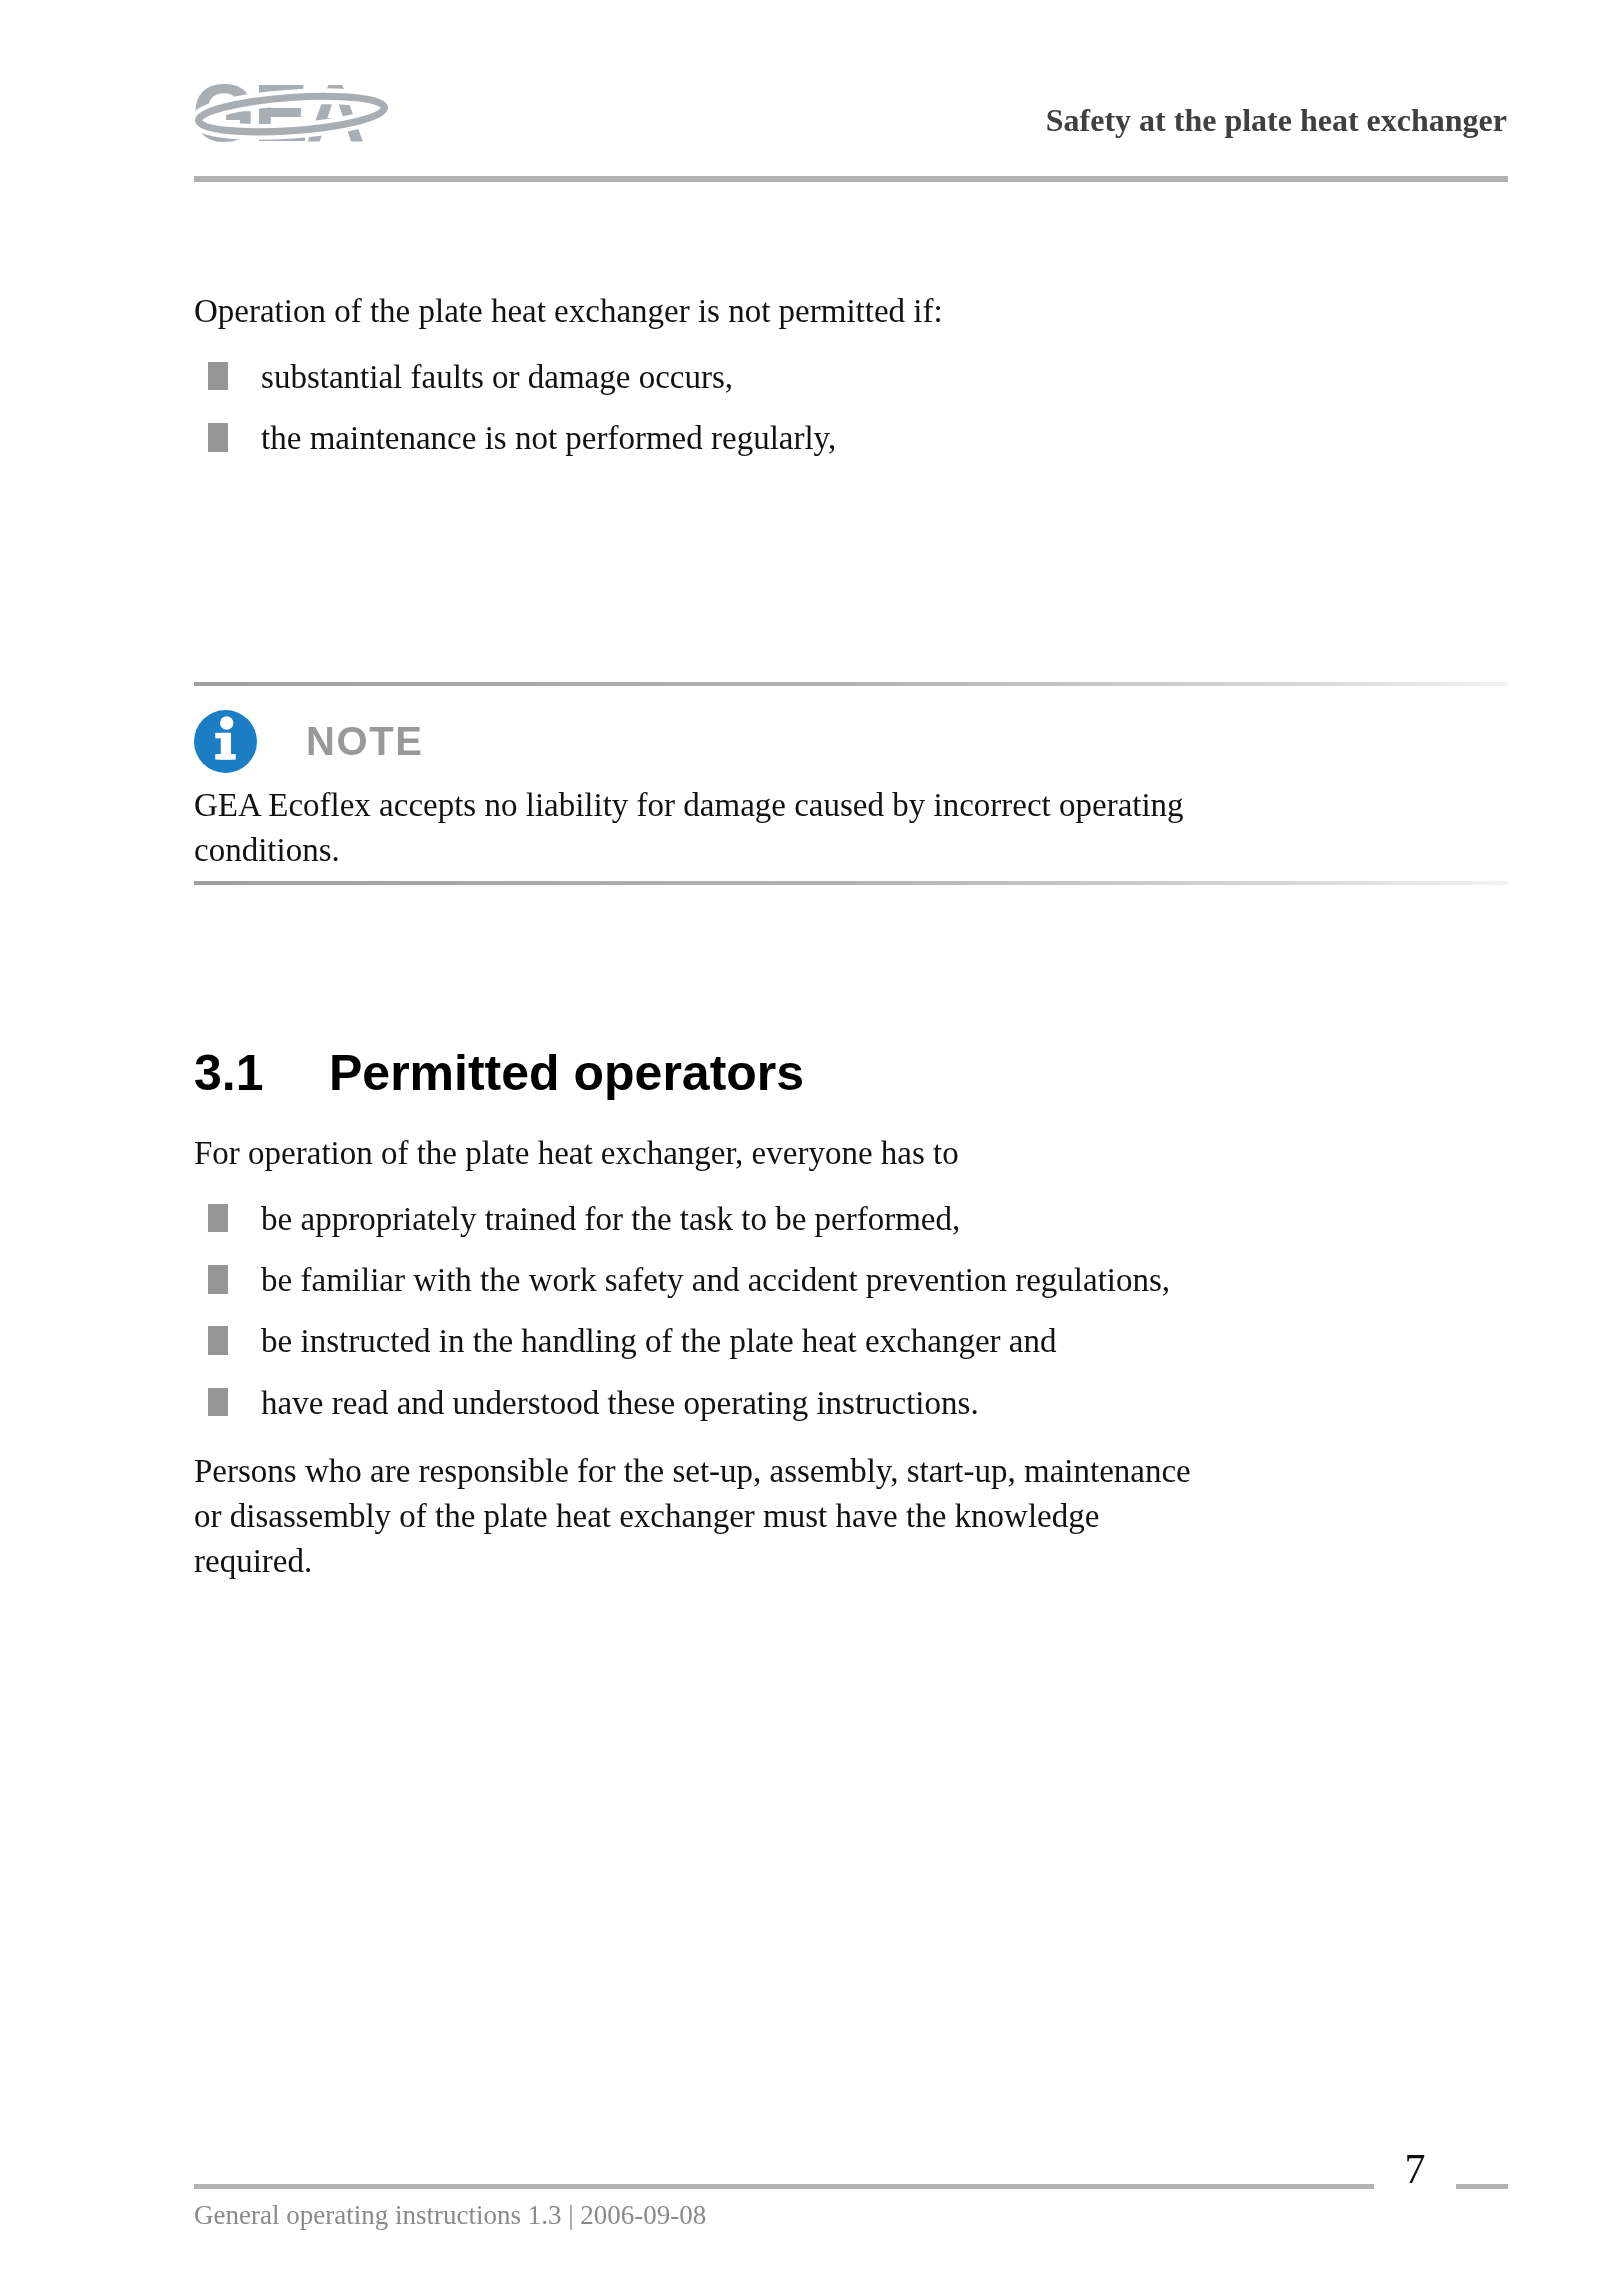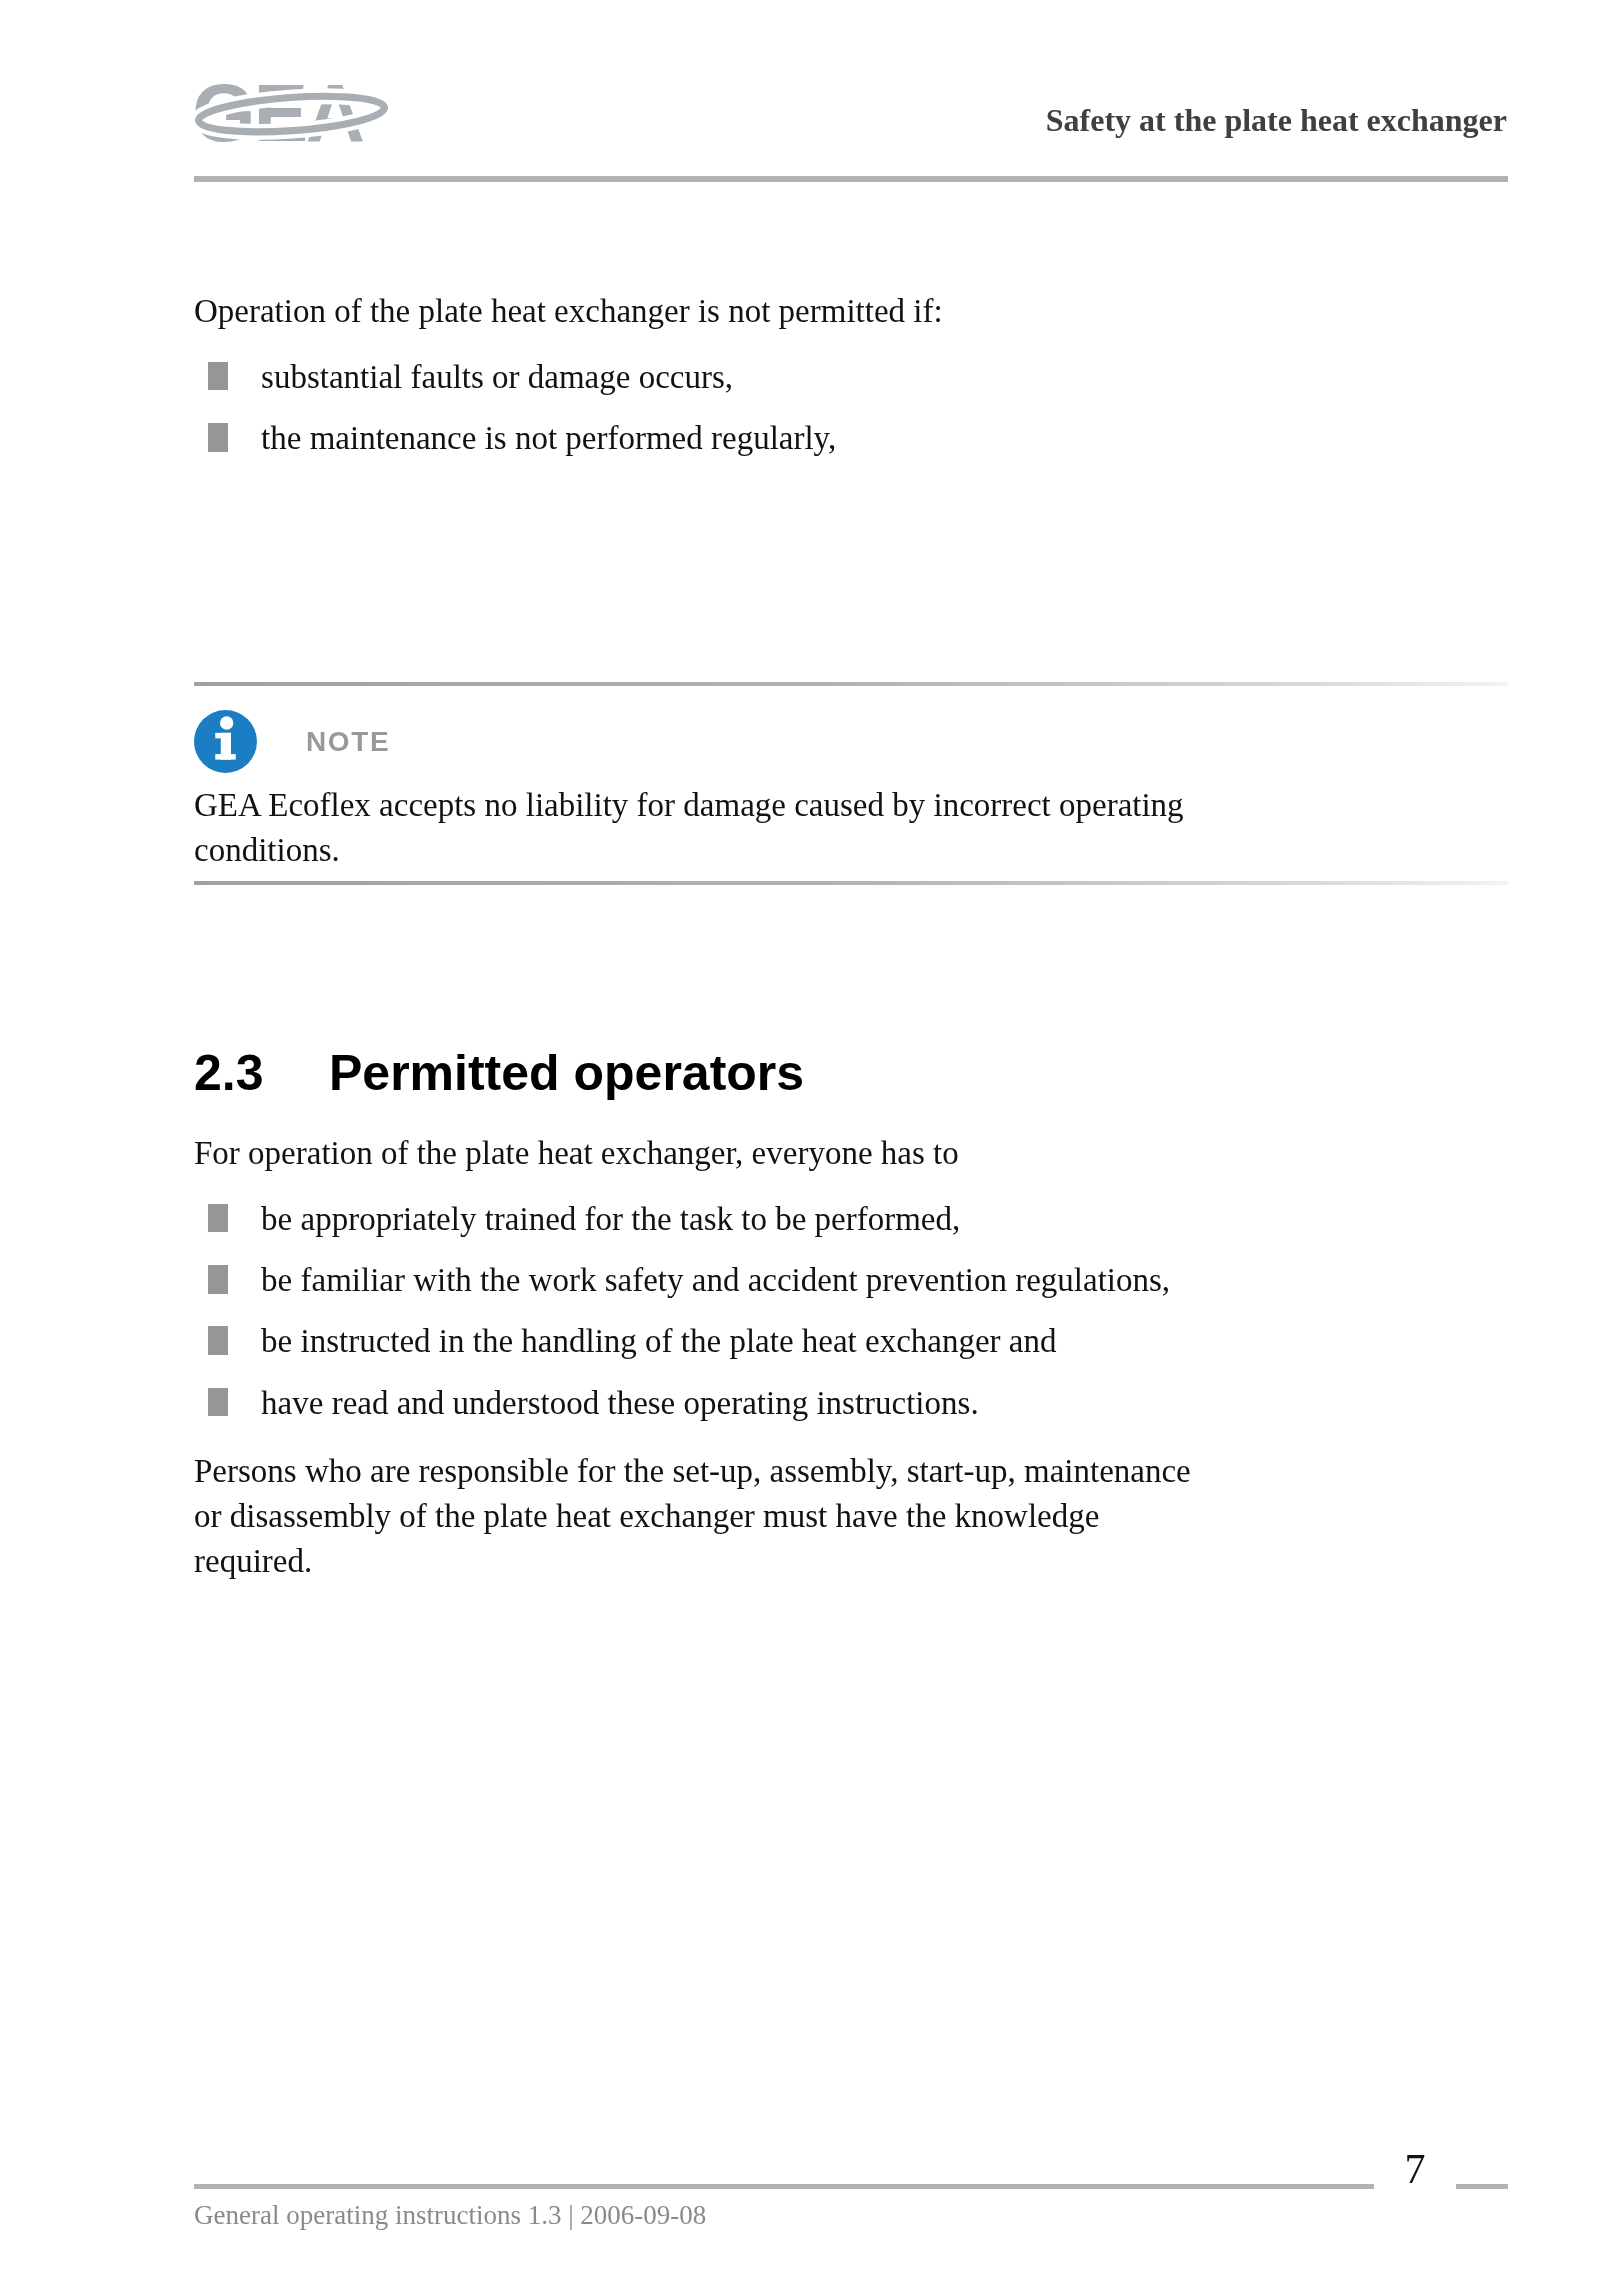--- a/index.html
+++ b/index.html
@@ -29,21 +29,21 @@
   .bullet-sq{width:20.6px;height:28.5px;background:#969696;margin:7.1px 33px 0 13.5px;flex:none;}
   .bullet-text{font-size:33px;line-height:44px;white-space:pre-line;}
   .outro{margin:24px 0 0;font-size:33px;line-height:45px;white-space:pre-line;}
 
   
   .note{position:absolute;left:194px;top:682px;width:1314px;}
   .note-rule{height:4px;background:linear-gradient(to right,#a0a0a0 0%,#b3b3b3 50%,#d9d9d9 85%,#f3f3f3 100%);}
   .note-head{margin-top:24px;display:flex;align-items:center;}
   .info-icon{width:63px;height:63px;flex:none;}
   .note-label{margin-left:49px;font-family:"Liberation Sans",sans-serif;font-weight:700;
-              font-size:28px;color:#999999;letter-spacing:1.6px;}
+              font-size:40px;color:#999999;letter-spacing:1.6px;}
   .note-text{margin:9.5px 0 0;font-size:33px;line-height:45px;white-space:pre-line;}
   .note-rule.bottom{margin-top:8px;}
 
   
   .footer-rule-long{position:absolute;left:194px;top:2184px;width:1180px;height:4.7px;background:#b3b3b3;}
   .footer-rule-short{position:absolute;left:1456px;top:2184px;width:52px;height:4.7px;background:#b3b3b3;}
   .page-number{position:absolute;left:1374px;top:2148px;width:82px;text-align:center;
                font-size:42px;line-height:42px;color:#111;}
   .footer-text{position:absolute;left:194px;top:2198px;font-size:27px;line-height:35px;color:#8a8a8a;}
 </style>
@@ -90,21 +90,21 @@
       </svg>
       <span class="note-label">NOTE</span>
     </div>
     <p class="note-text">GEA Ecoflex accepts no liability for damage caused by incorrect operating
 conditions.</p>
     <div class="note-rule bottom"></div>
   </div>
 
   <div class="sec sec-23">
     <h2>
-      <span class="heading-num">2.3</span>
+      <span class="heading-num">3.1</span>
       <span>Permitted operators</span>
     </h2>
     <p class="intro">For operation of the plate heat exchanger, everyone has to</p>
     <ul class="bullets">
       <li>
         <span class="bullet-sq"></span>
         <span class="bullet-text">be appropriately trained for the task to be performed,</span>
       </li>
       <li>
         <span class="bullet-sq"></span>

